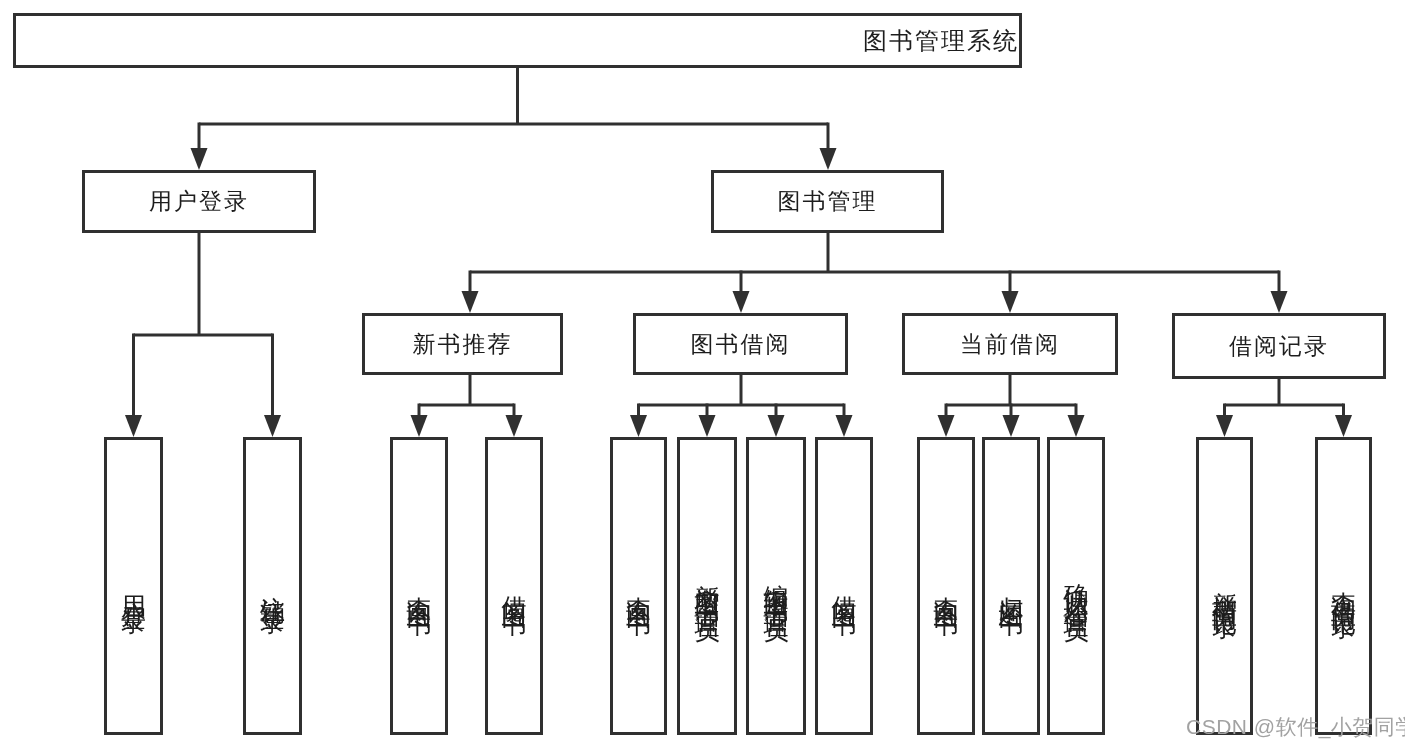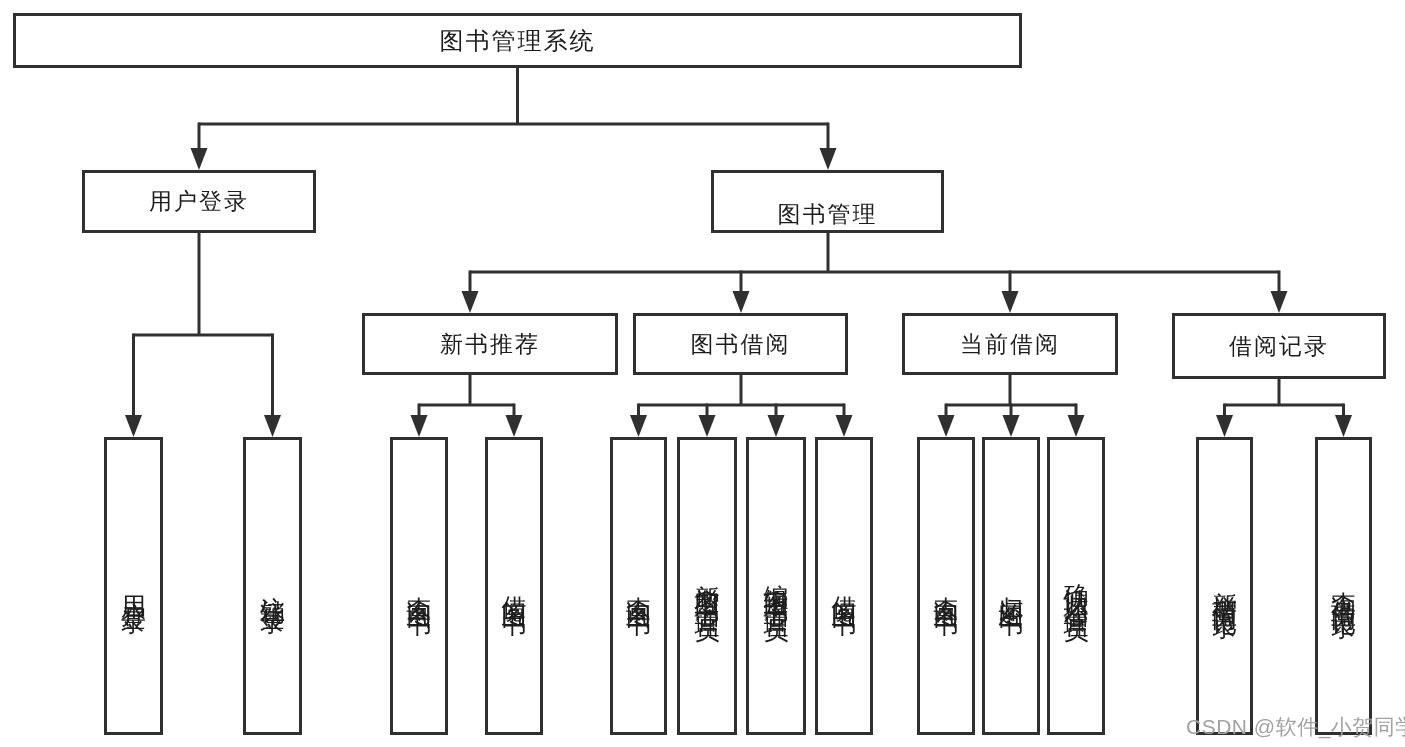--- a/index.html
+++ b/index.html
@@ -28,24 +28,24 @@
     font-size:25px;letter-spacing:5px;color:#1d1d1d;
     line-height:1;
   }
   .watermark{
     position:absolute;z-index:3;
     left:1186px;top:713px;
     font-size:21px;letter-spacing:0.5px;
     color:#a2a2a2;white-space:nowrap;
   }
   
-  .n-root{left:13px;top:13px;width:1009px;height:55px;}
+  .n-root{left:13px;top:13px;width:1009px;height:55px;justify-content:flex-end;}
   .n-user-login{left:82px;top:170px;width:234px;height:63px;}
-  .n-book-mgmt{left:711px;top:170px;width:233px;height:63px;align-items:flex-end;}
-  .n-new-book{left:362px;top:313px;width:256px;height:62px;}
+  .n-book-mgmt{left:711px;top:170px;width:233px;height:63px;}
+  .n-new-book{left:362px;top:313px;width:201px;height:62px;}
   .n-book-borrow{left:633px;top:313px;width:215px;height:62px;}
   .n-cur-borrow{left:902px;top:313px;width:216px;height:62px;}
   .n-borrow-rec{left:1172px;top:313px;width:214px;height:66px;}
   .lf{top:437px;height:298px;}
   .lf1{left:104px;width:59px;}  .lf2{left:243px;width:59px;}
   .lf3{left:390px;width:58px;}  .lf4{left:485px;width:58px;}
   .lf5{left:610px;width:57px;}  .lf6{left:677px;width:60px;}
   .lf7{left:746px;width:60px;}  .lf8{left:815px;width:58px;}
   .lf9{left:917px;width:58px;}  .lf10{left:982px;width:58px;}
   .lf11{left:1047px;width:58px;} .lf12{left:1196px;width:57px;}

